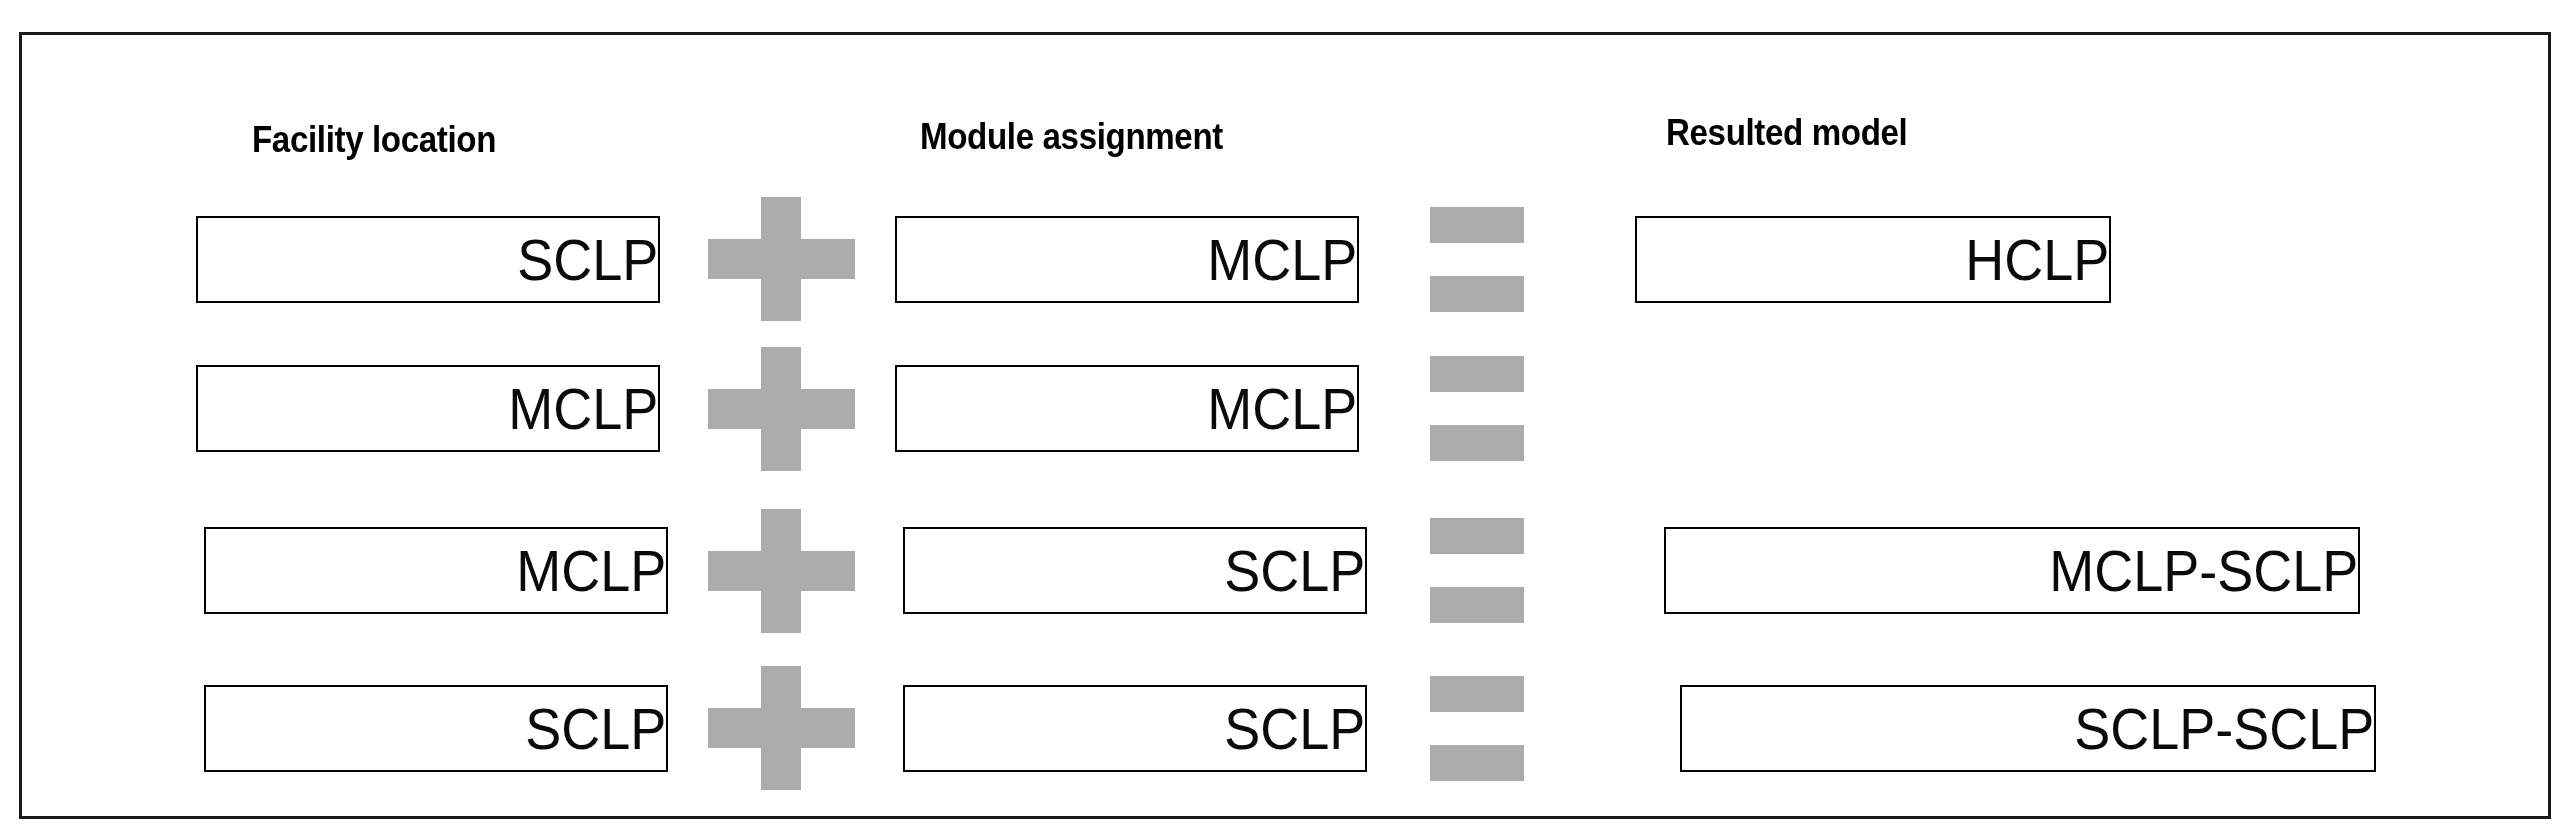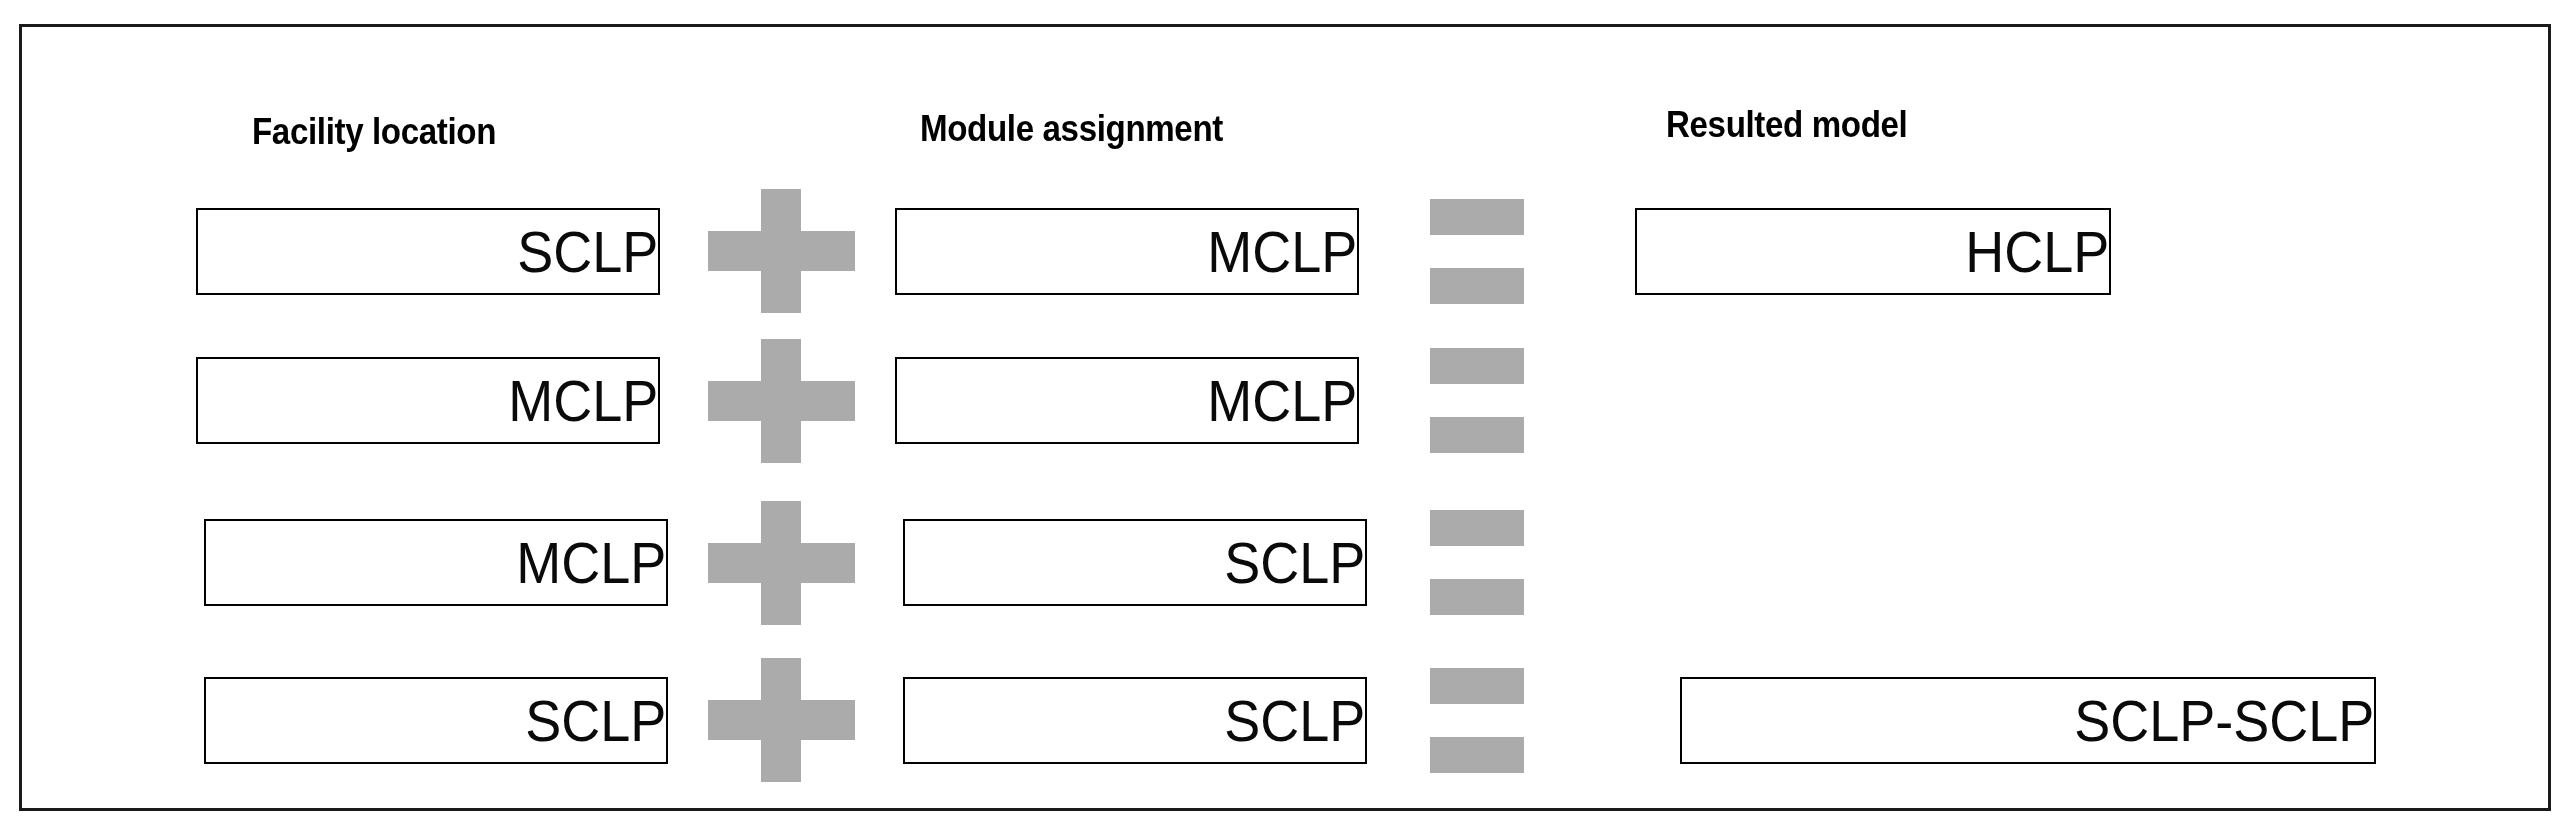--- a/index.html
+++ b/index.html
@@ -9,21 +9,21 @@
   }
   body {
     width: 2576px;
     height: 832px;
     font-family: "Liberation Sans", sans-serif;
     overflow: hidden;
   }
 
   #figure-root {
     position: absolute;
-    left: 0; top: 4px;
+    left: 0; top: 12px;
     width: 2576px;
     height: 617px;
     background: #ffffff;
   }
 
   
   #outer-frame {
     position: absolute;
     left: 19.3px;
     top: 20px;
@@ -174,20 +174,23 @@
 
     <div class="model-box" style="left:881px; top:492px; width:464px; height:87px;">
       <span class="box-label">SCLP</span>
     </div>
 
     <div class="op-equals" style="left:1408px; top:483px;">
       <div class="eq-bar top"></div>
       <div class="eq-bar bottom"></div>
     </div>
 
+    <div class="model-box" style="left:1642px; top:492px; width:696px; height:87px;">
+      <span class="box-label">MCLP-SCLP</span>
+    </div>
 
     <div class="model-box" style="left:182px; top:650px; width:464px; height:87px;">
       <span class="box-label">SCLP</span>
     </div>
 
     <div class="op-plus" style="left:686px; top:631px;">
       <div class="bar-h"></div>
       <div class="bar-v"></div>
     </div>
 

